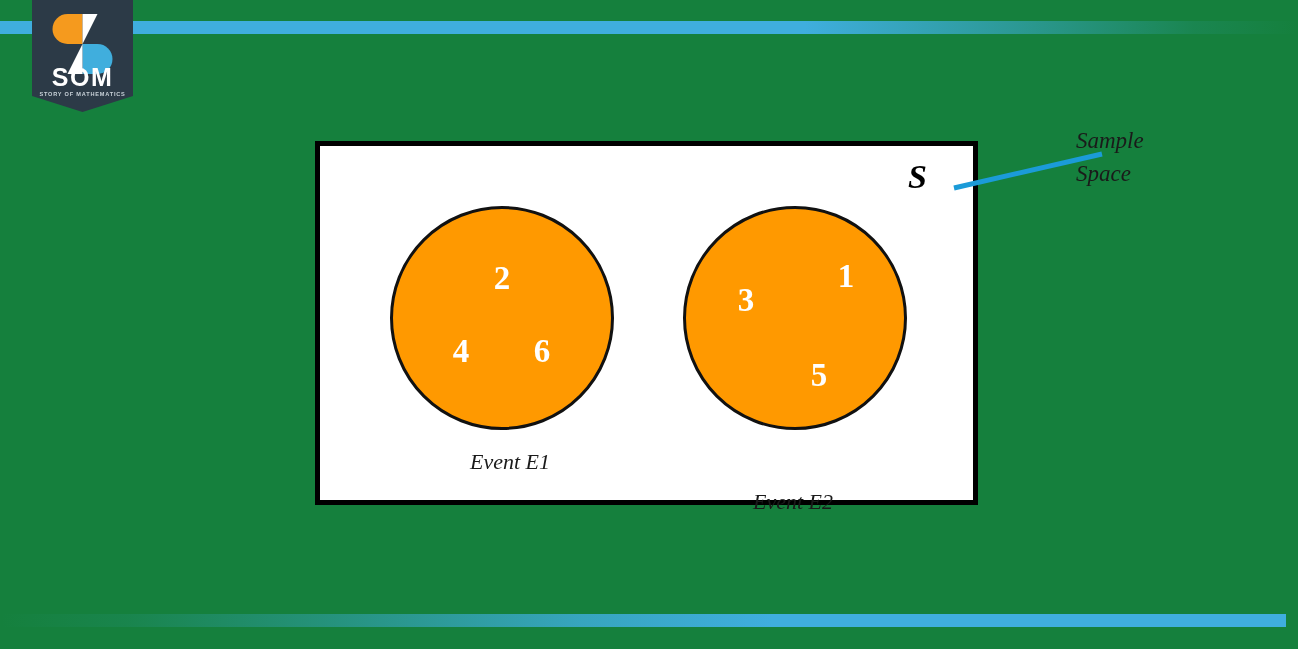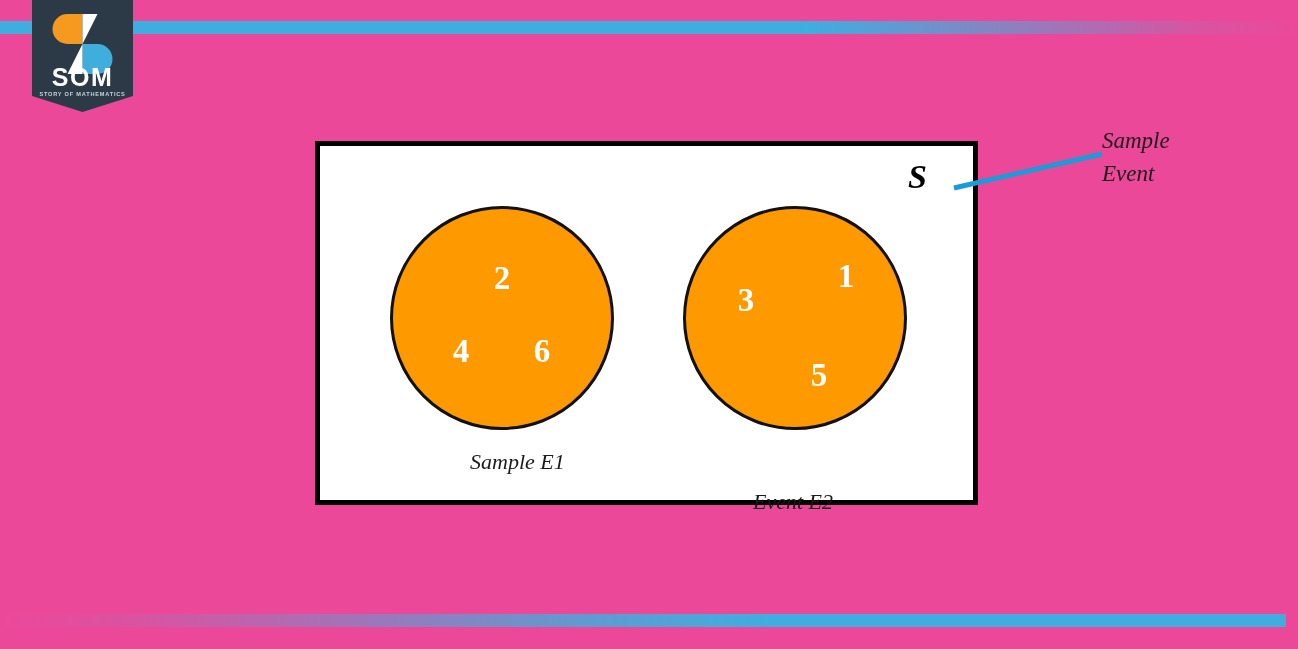--- a/index.html
+++ b/index.html
@@ -7,21 +7,21 @@
     padding: 0;
     background: #ffffff;
   }
   body {
     font-family: "Liberation Serif", serif;
   }
   #page {
     position: relative;
     width: 1298px;
     height: 649px;
-    background: #ec4899;
+    background: #15803d;
     overflow: hidden;
   }
 
   
   .stripe {
     position: absolute;
     height: 13px;
   }
   #stripe-top {
     left: 0px;
@@ -108,21 +108,21 @@
     position: absolute;
     left: 950px;
     top: 145px;
     width: 160px;
     height: 55px;
     pointer-events: none;
   }
 
   #sample-space-caption {
     position: absolute;
-    left: 1102px;
+    left: 1076px;
     top: 124px;
     font-family: "Liberation Serif", serif;
     font-style: italic;
     font-size: 23px;
     color: #1a1a1a;
     line-height: 1.45;
   }
   #sample-space-caption div { white-space: nowrap; }
 </style>
 </head>
@@ -183,29 +183,29 @@
   <div class="event-circle" id="circle-e2"></div>
 
   <div class="outcome" style="left:487px; top:262px;">2</div>
   <div class="outcome" style="left:446px; top:335px;">4</div>
   <div class="outcome" style="left:527px; top:335px;">6</div>
 
   <div class="outcome" style="left:831px; top:260px;">1</div>
   <div class="outcome" style="left:731px; top:284px;">3</div>
   <div class="outcome" style="left:804px; top:359px;">5</div>
 
-  <div class="event-label" id="label-e1">Sample E1</div>
+  <div class="event-label" id="label-e1">Event E1</div>
   <div class="event-label" id="label-e2">Event E2</div>
 
   <div id="s-label">S</div>
 
   <div id="pointer-line">
     <svg width="160" height="55" viewBox="0 0 160 55">
       <line x1="4" y1="43" x2="152" y2="9" stroke="#1B9BD8" stroke-width="5" stroke-linecap="butt"></line>
     </svg>
   </div>
 
   <div id="sample-space-caption">
     <div>Sample</div>
-    <div>Event</div>
+    <div>Space</div>
   </div>
 
 </div>
 
 </body></html>

